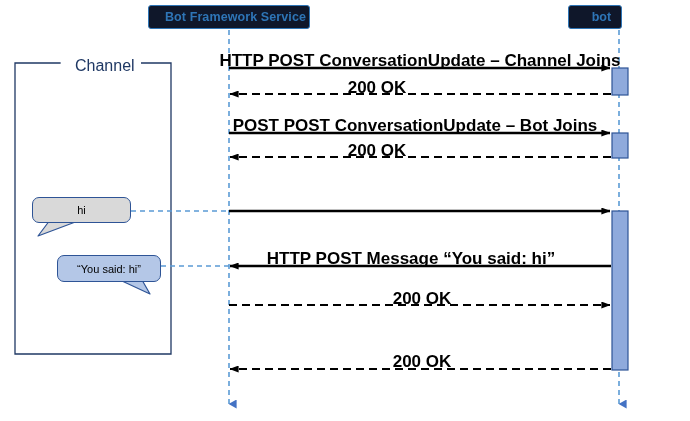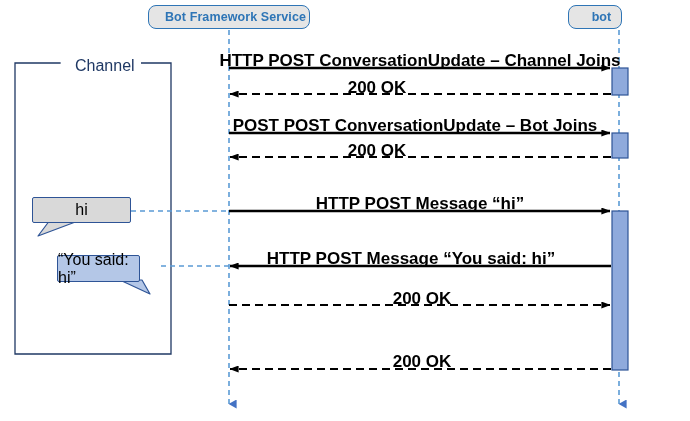--- a/index.html
+++ b/index.html
@@ -30,22 +30,22 @@
   .lbl {
     position: absolute;
     white-space: nowrap;
     font-family: "Liberation Sans", sans-serif;
   }
   
   .participant-box {
     position: absolute;
     box-sizing: border-box;
     border: 1.3px solid #2e75b6;
-    border-radius: 8px;
-    background: #e5e5e5;
+    border-radius: 3px;
+    background: #0f172a;
     color: #2e75b6;
     font-size: 12.5px;
     font-weight: bold;
     display: flex;
     align-items: center;
     justify-content: center;
     letter-spacing: 0.1px;
     padding-left: 13px;
   }
   #bfs-box { left: 148px; top: 5px; width: 162px; height: 24px; }
@@ -68,33 +68,33 @@
     color: #000000;
     transform: translateX(-50%);
     text-align: center;
   }
 
   
   .bubble {
     position: absolute;
     box-sizing: border-box;
     border: 1.3px solid #2e5496;
-    border-radius: 2px;
+    border-radius: 7px;
     display: flex;
     align-items: center;
     justify-content: center;
-    font-size: 16px;
+    font-size: 11px;
     color: #000000;
   }
   #bubble-hi {
     left: 32px; top: 197px; width: 99px; height: 26px;
     background: #d9d9d9;
   }
   #bubble-reply {
-    left: 57px; top: 255px; width: 83px; height: 27px;
+    left: 57px; top: 255px; width: 104px; height: 27px;
     background: #b4c7e7;
   }
 </style>
 </head>
 <body>
 
 <div id="diagram-root">
 
   <div class="participant-box" id="bfs-box">
     <span>Bot Framework Service</span>
@@ -154,21 +154,20 @@
   <div class="lbl" id="channel-label">Channel</div>
 
   <div class="lbl msg-label" style="left:420px; top:51px;">HTTP POST ConversationUpdate – Channel Joins</div>
 
   <div class="lbl msg-label" style="left:377px; top:78px;">200 OK</div>
 
   <div class="lbl msg-label" style="left:415px; top:116px;">POST POST ConversationUpdate – Bot Joins</div>
 
   <div class="lbl msg-label" style="left:377px; top:141px;">200 OK</div>
 
-  <div class="lbl msg-label" style="left:420px; top:194px;">HTTP POST Message “hi”</div>
 
   <div class="lbl msg-label" style="left:411px; top:249px;">HTTP POST Message “You said: hi”</div>
 
   <div class="lbl msg-label" style="left:422px; top:289px;">200 OK</div>
 
   <div class="lbl msg-label" style="left:422px; top:352px;">200 OK</div>
 
   <div class="bubble" id="bubble-hi">
     <span>hi</span>
   </div>

